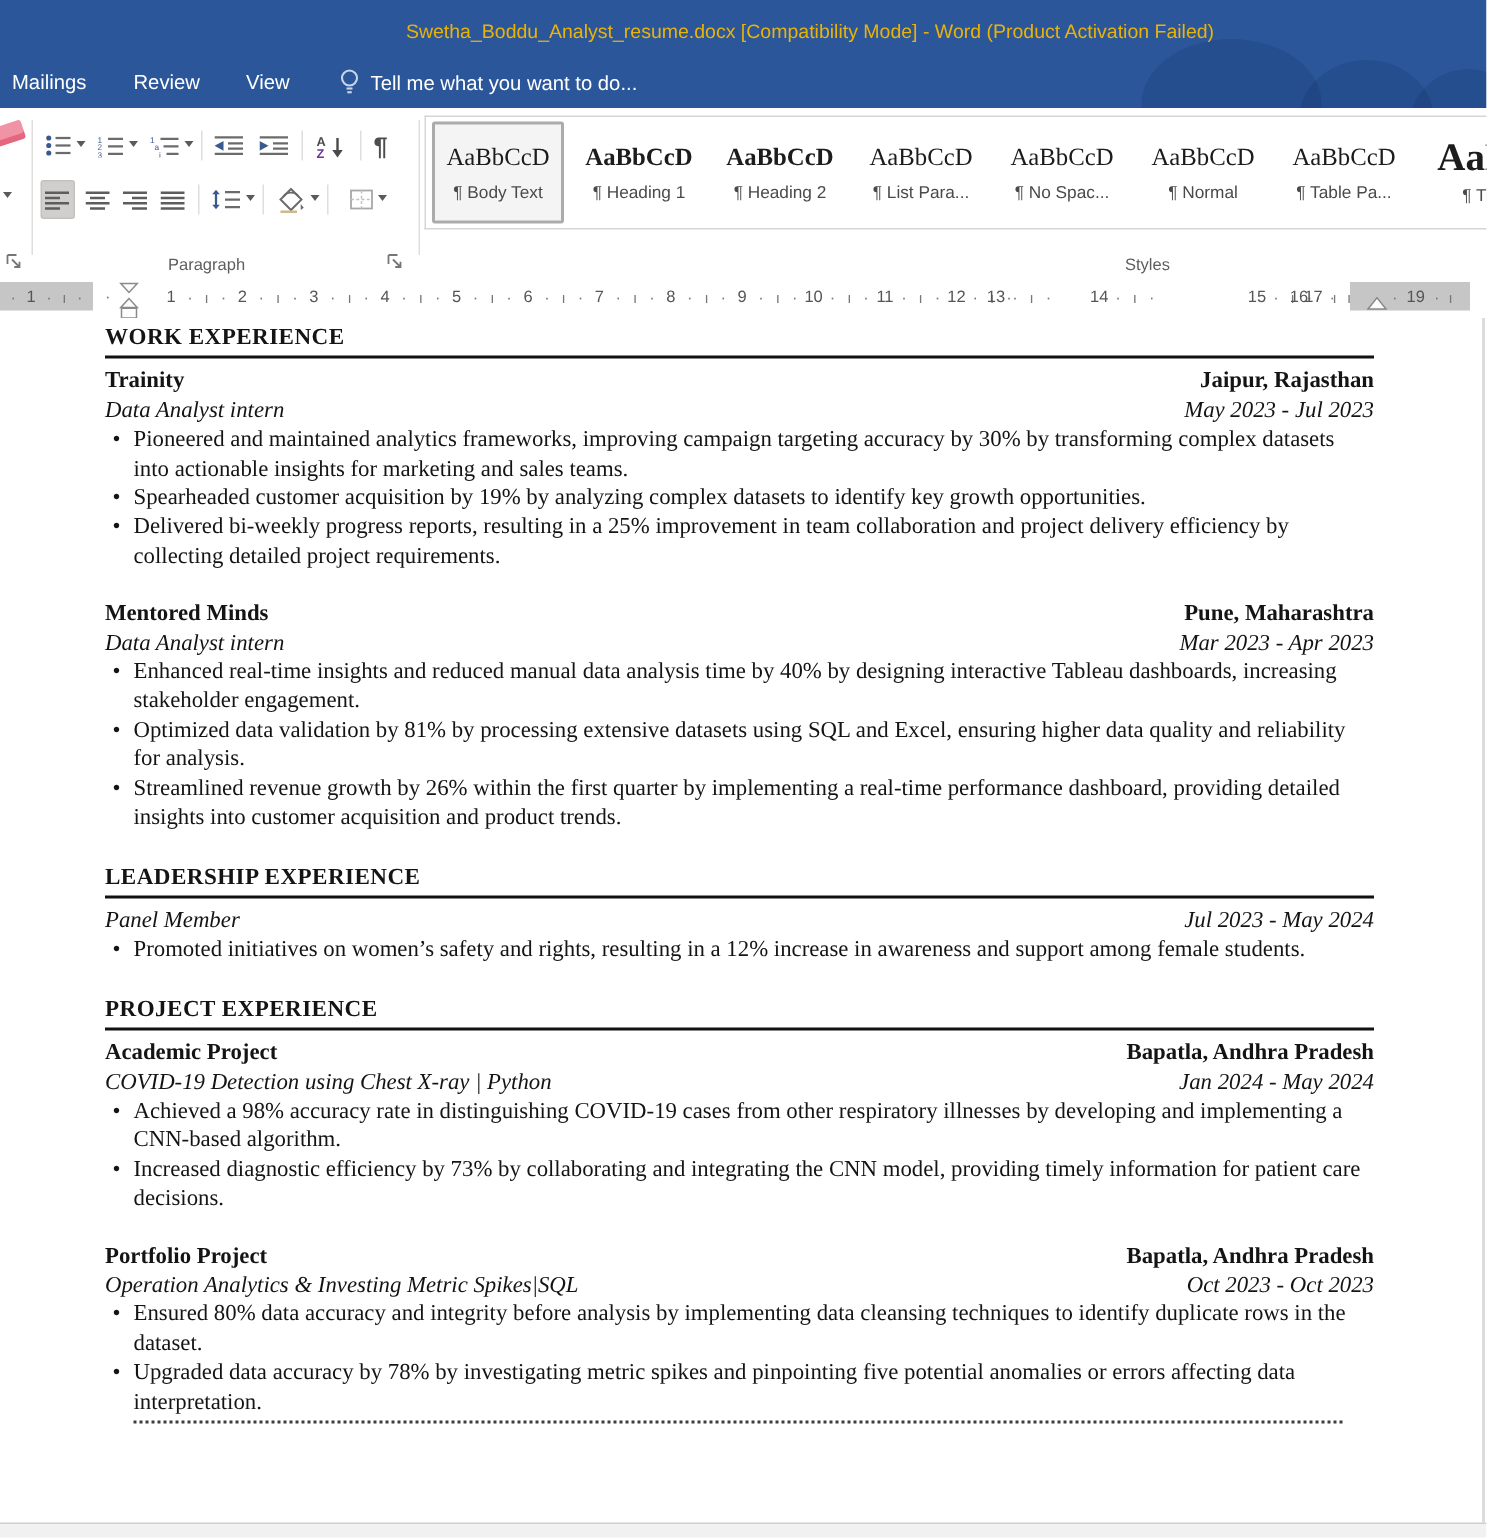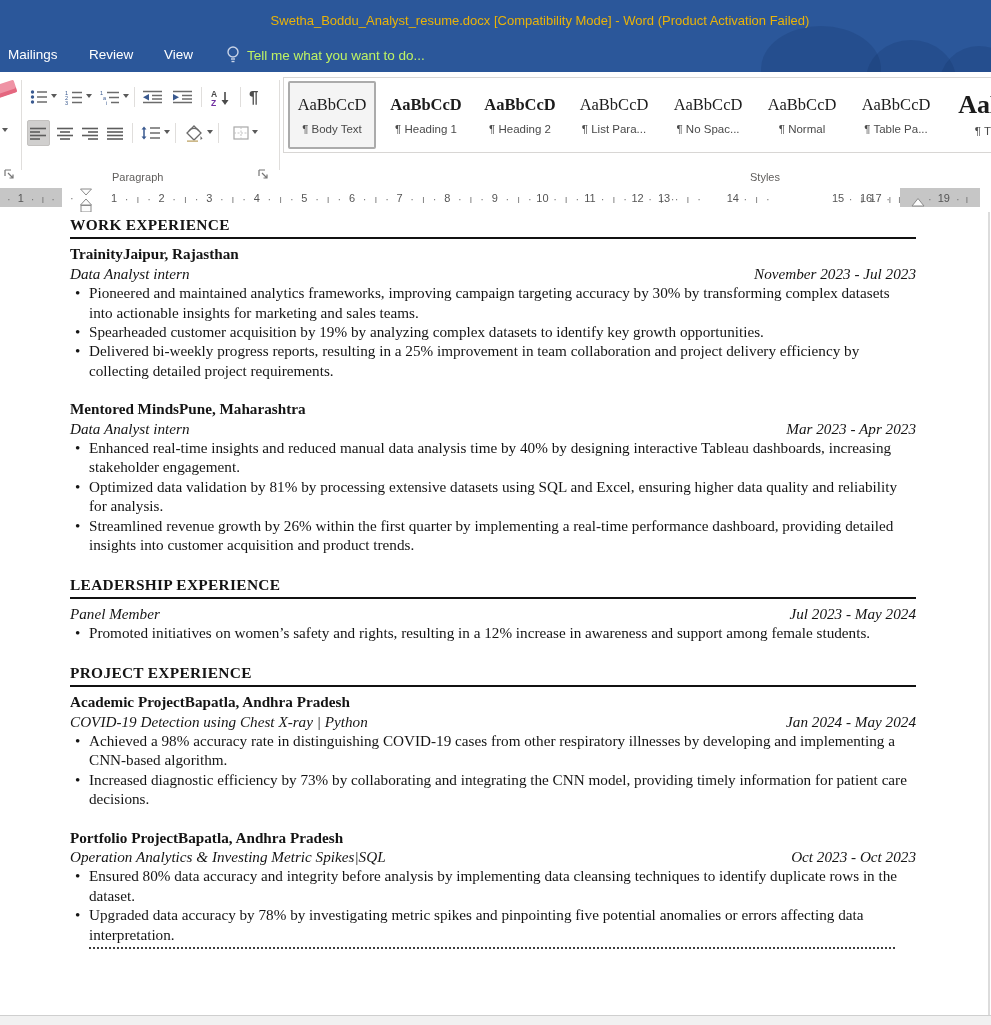--- a/index.html
+++ b/index.html
@@ -12,21 +12,21 @@
   .deco.d1{right:110px;top:26px;width:120px;height:86px;}
   .deco.d2{right:35px;top:40px;width:90px;height:80px;}
   .deco.d3{right:-28px;top:46px;width:80px;height:80px;}
   .titlebar{position:absolute;left:0;top:0;width:100%;height:40px;}
   .title-text{position:absolute;left:540px;top:13px;transform:translateX(-50%);
               color:#eab308;font-size:13px;white-space:nowrap;}
   .tabrow{position:absolute;left:0;top:40px;width:100%;height:32px;}
   .tab{position:absolute;top:7px;color:#fff;font-size:13.5px;cursor:default;}
   .tab.mailings{left:8px;} .tab.review{left:89px;} .tab.view{left:164px;}
   .tellme-wrap{position:absolute;left:226px;top:4px;display:flex;align-items:center;}
-  .tellme-text{color:#bef264;font-size:13.5px;margin-left:7px;}
+  .tellme-text{color:#ffffff;font-size:13.5px;margin-left:7px;}
 
   
   .ribbon{position:absolute;left:0;top:72px;width:991px;height:114px;background:#fff;
           border-bottom:1px solid #d5d3d1;}
   .vsep{position:absolute;top:8px;height:90px;width:1px;background:#e0dedc;}
   .group-label{position:absolute;bottom:3px;font-size:11px;color:#605e5c;}
   .launcher{position:absolute;bottom:6px;width:11px;height:11px;}
 
   .font-partial{position:absolute;left:0;top:0;width:21px;height:100%;}
   .eraser{position:absolute;left:-8px;top:11px;width:24px;height:13px;background:#ef93a5;
@@ -71,21 +71,21 @@
 
   
   .page{position:absolute;left:0;top:212px;width:991px;height:803px;background:#fff;overflow:hidden;}
   .content{position:absolute;left:70px;top:3px;width:846px;color:#141414;
            font-family:"Liberation Serif",serif;font-size:15.2px;line-height:19.4px;}
   .sec{margin-bottom:20px;}
   .sec-h{font-size:15.4px;font-weight:700;letter-spacing:.3px;padding-bottom:3px;
          border-bottom:2px solid #111;margin-bottom:5px;}
   .entry{margin-bottom:19px;}
   .entry:last-child{margin-bottom:0;}
-  .line-org{display:flex;font-weight:700;}
+  .line-org{display:flex;justify-content:space-between;font-weight:700;}
   .line-role{display:flex;justify-content:space-between;font-style:italic;}
   ul.bullets{margin:0;padding:0;list-style:none;}
   ul.bullets li{padding-left:19px;position:relative;}
   ul.bullets li::before{content:"•";position:absolute;left:5px;top:0;}
   .clip-line{height:5px;overflow:hidden;margin:3px 0 0 19px;width:806px;border-top:2px dotted #3c3c3c;}
 
   .page-right-edge{position:absolute;right:1px;top:212px;width:2px;height:803px;background:#dcdcdc;}
   .bottombar{position:absolute;left:0;top:1015px;width:991px;height:10px;background:#f1f1f1;border-top:1px solid #cfcfcf;}
 
   svg{display:block;}
@@ -438,21 +438,21 @@
     <div class="sec">
       <div class="sec-h">WORK EXPERIENCE</div>
 
       <div class="entry">
         <div class="line-org">
           <span>Trainity</span>
           <span>Jaipur, Rajasthan</span>
         </div>
         <div class="line-role">
           <span>Data Analyst intern</span>
-          <span>November 2023 - Jul 2023</span>
+          <span>May 2023 - Jul 2023</span>
         </div>
         <ul class="bullets">
           <li>Pioneered and maintained analytics frameworks, improving campaign targeting accuracy by 30% by transforming complex datasets into actionable insights for marketing and sales teams.</li>
           <li>Spearheaded customer acquisition by 19% by analyzing complex datasets to identify key growth opportunities.</li>
           <li>Delivered bi-weekly progress reports, resulting in a 25% improvement in team collaboration and project delivery efficiency by collecting detailed project requirements.</li>
         </ul>
       </div>
 
       <div class="entry">
         <div class="line-org">

